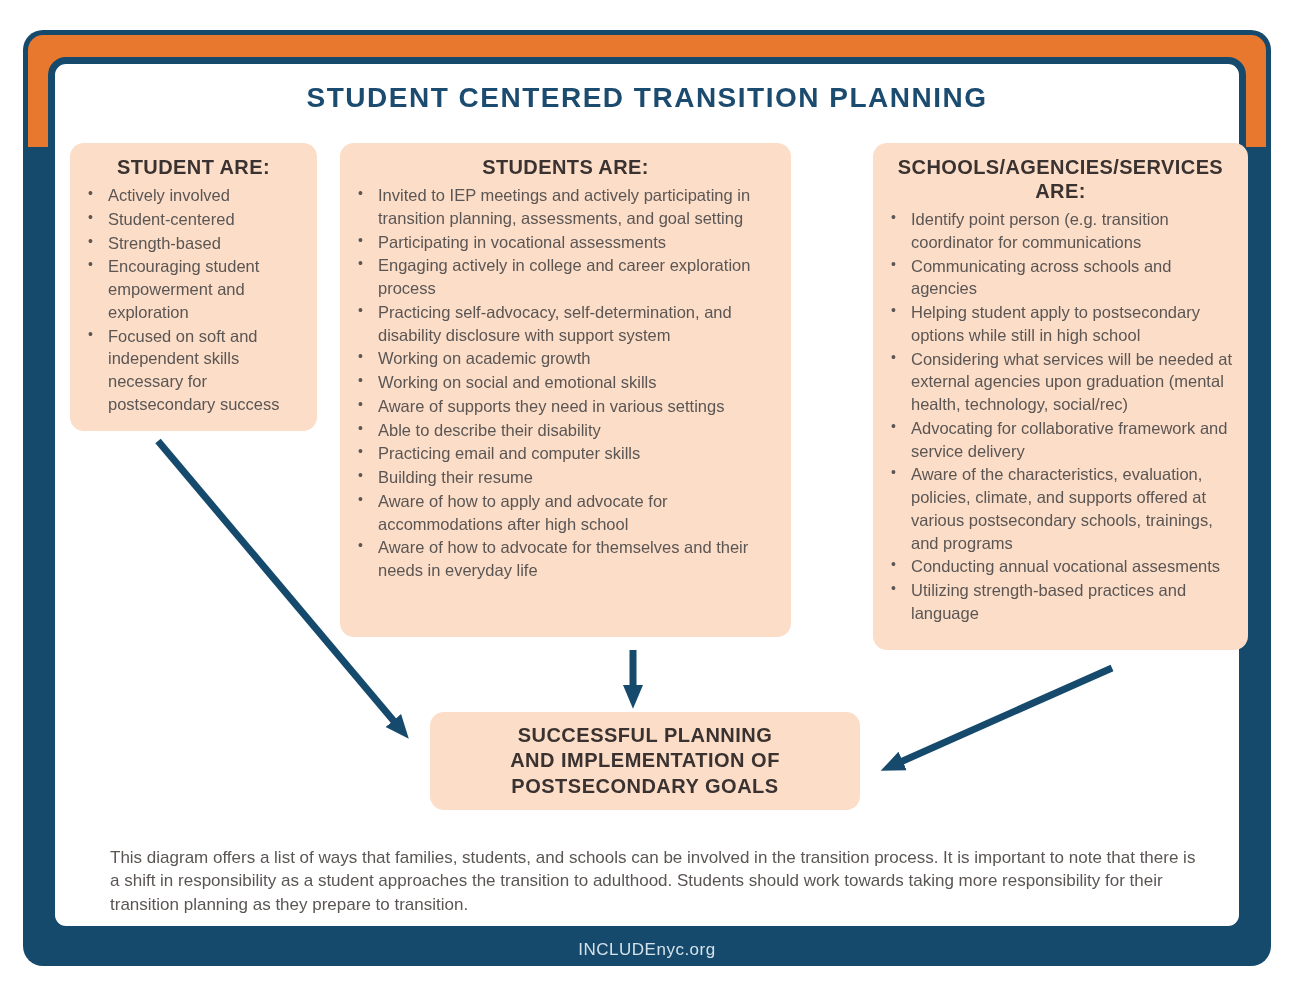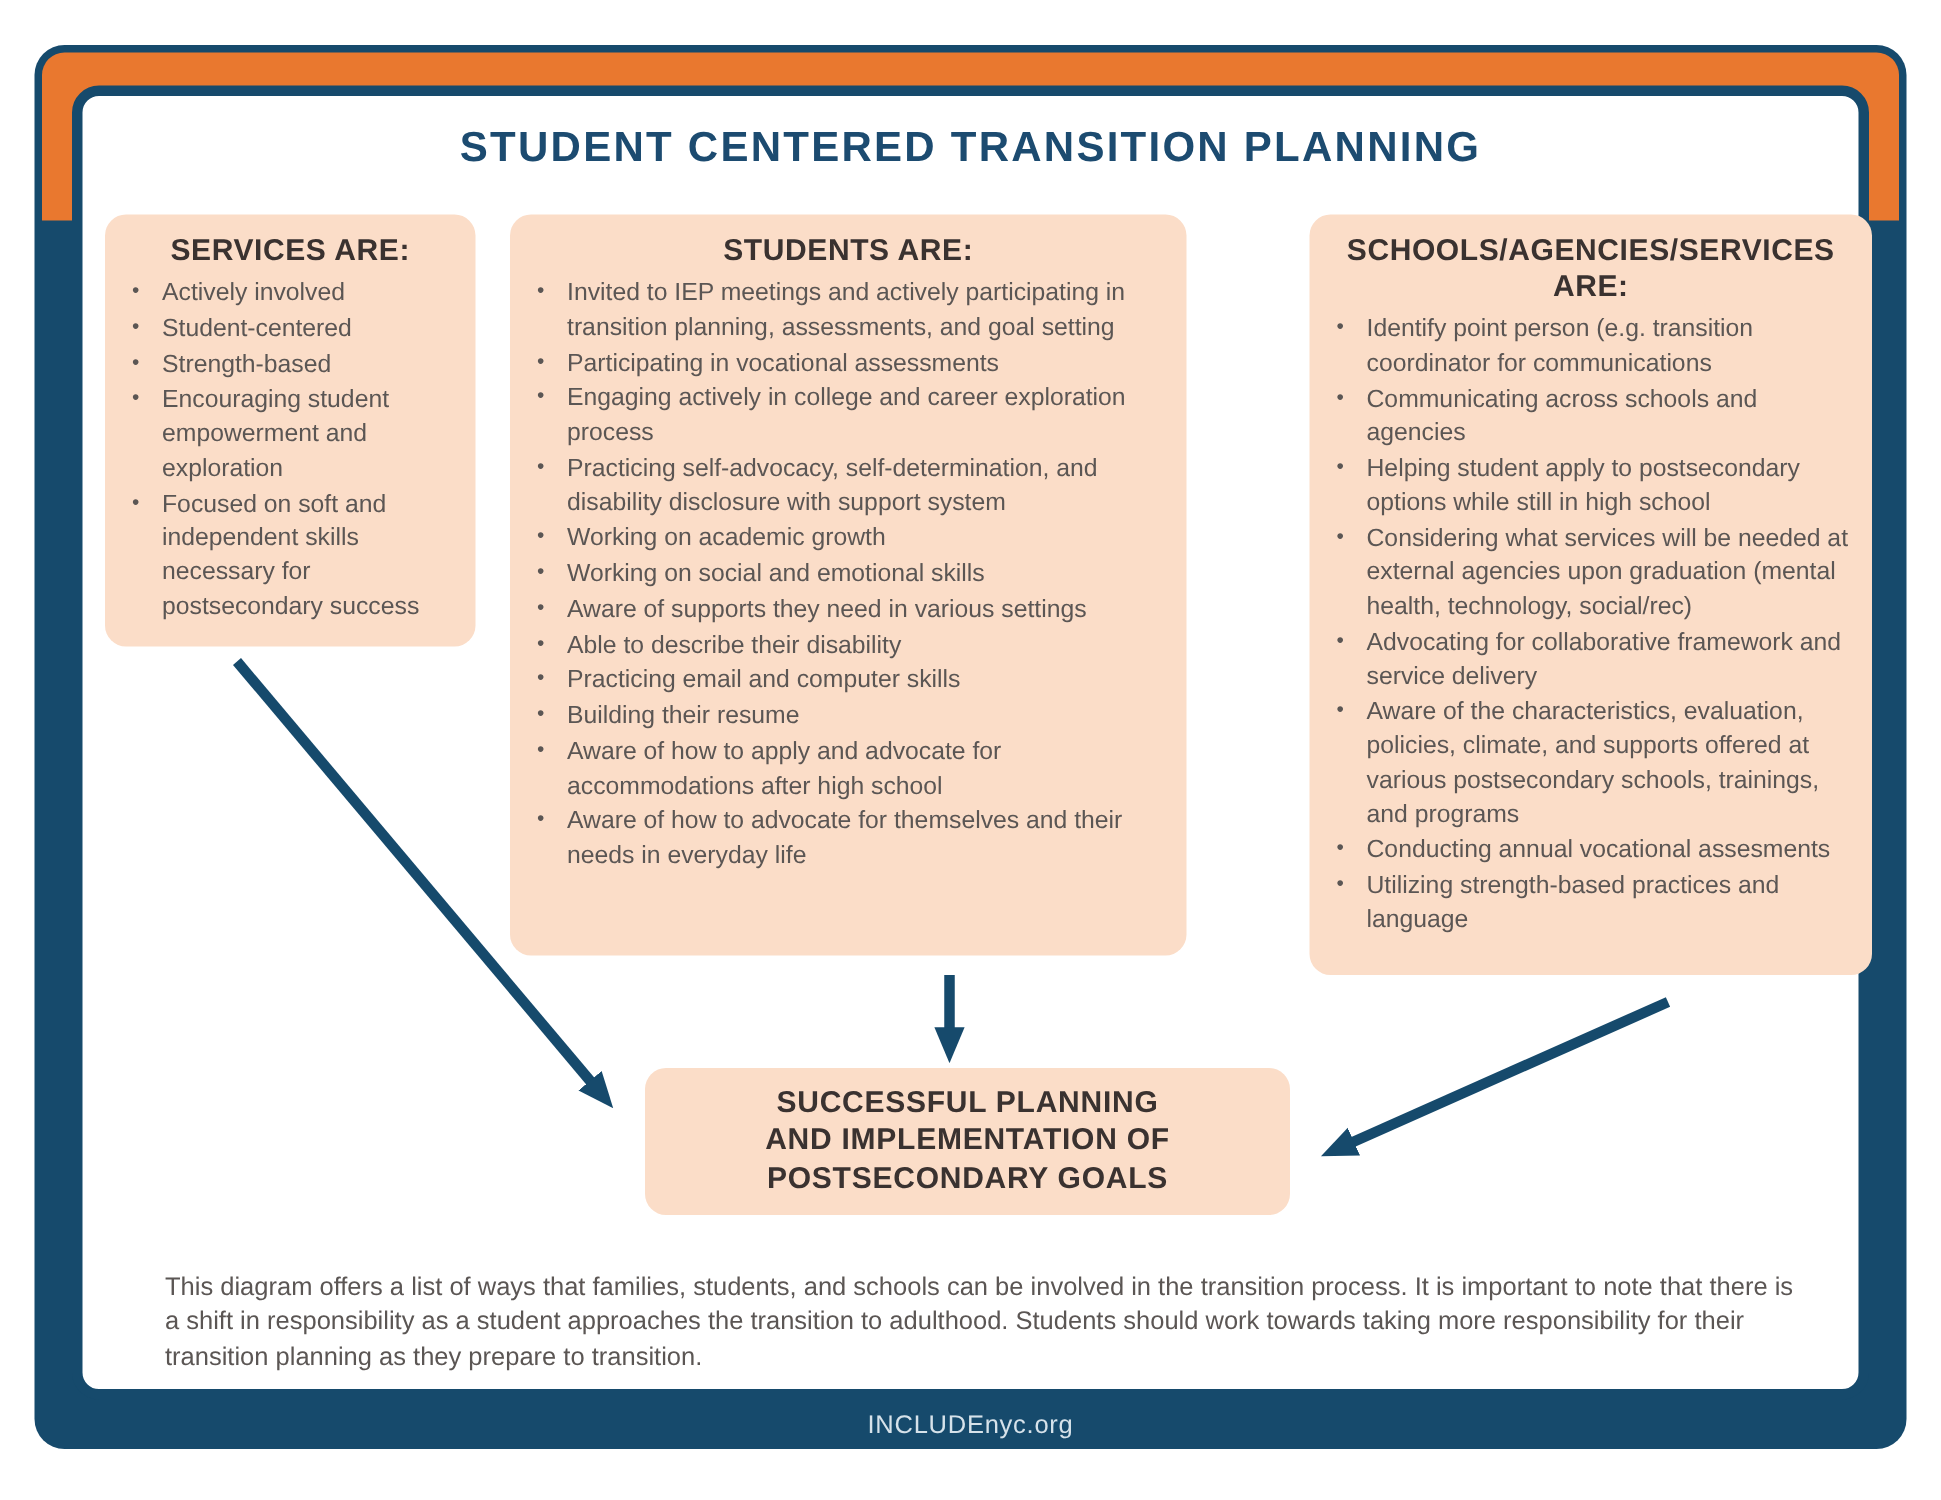--- a/index.html
+++ b/index.html
@@ -58,21 +58,21 @@
 <body>
 
 <div class="frame">
   <div class="orange-band"></div>
   <div class="card"></div>
 </div>
 
 <h1 class="page-title">STUDENT CENTERED TRANSITION PLANNING</h1>
 
 <div class="col col-families">
-  <h2>SERVICES ARE:</h2>
+  <h2>STUDENT ARE:</h2>
   <ul>
       <li>Actively involved</li>
       <li>Student-centered</li>
       <li>Strength-based</li>
       <li>Encouraging student empowerment and exploration</li>
       <li>Focused on soft and independent skills necessary for postsecondary success</li>
     </ul>
 </div>
 
 <div class="col col-students">

